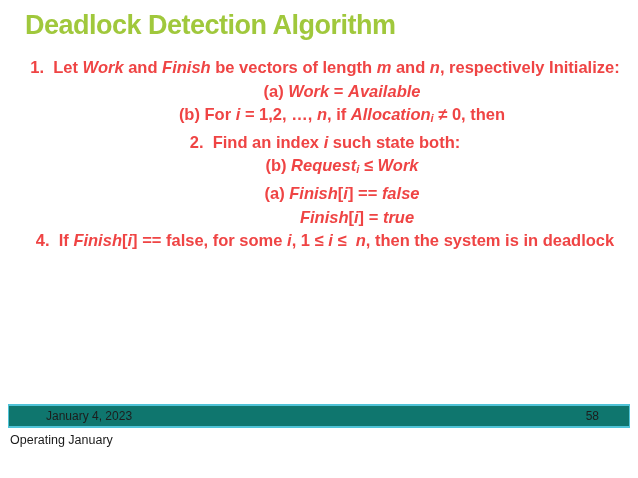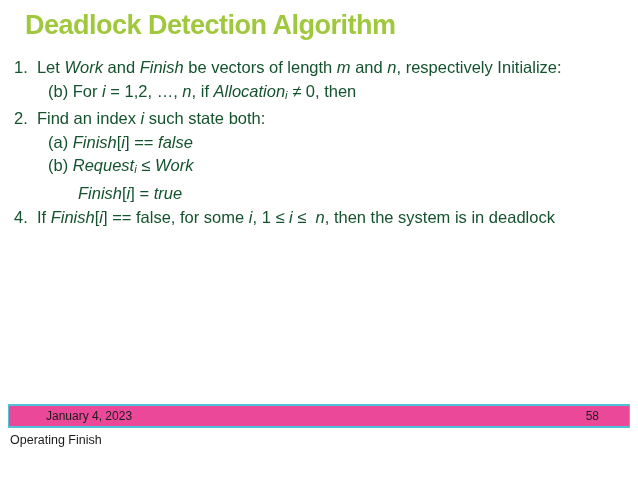--- a/index.html
+++ b/index.html
@@ -2,66 +2,67 @@
 <html><head>
 <meta charset="utf-8">
 <style>
   * { margin:0; padding:0; box-sizing:border-box; }
   html,body { background:#ffffff; }
   body {
     width:638px; height:478px; overflow:hidden;
     font-family:"Liberation Sans", sans-serif;
   }
   .slide {
-    position:relative; width:628px; height:478px; background:#ffffff; color:#161616;
+    position:relative; width:628px; height:478px; background:#ffffff; color:#161616;text-align:center;
   }
   .title {
     position:absolute; left:25px; top:10px;
     font-size:27px; font-weight:bold; letter-spacing:-0.5px;
     color:#A0C83C; white-space:nowrap;
   }
   .body {
     position:absolute; left:14px; top:56px; width:622px;
-    font-size:16.5px; line-height:23.6px; white-space:nowrap; color:#14532d;
+    font-size:16.5px; line-height:23.6px; white-space:nowrap; color:#ef4444;font-weight:bold;
   }
   .ln-item  { padding-left:0; }
   .ln-sub   { padding-left:34px; }
   .ln-cont  { padding-left:64px; }
   .ln-cont0 { padding-left:24px; }
   .seg-r    { font-style:normal; }
   .seg-i    { font-style:italic; }
   .seg-isub { font-style:italic; font-size:0.68em; vertical-align:-0.18em; }
   .footer-bar {
     position:absolute; left:8px; top:404px; width:622px; height:24px;
-    background:#ec4899;
+    background:#0f766e;
     border:1px solid #50C3D7; border-top-width:2px; border-bottom-width:2px;
     display:flex; align-items:center; justify-content:space-between;
     padding:0 30px 0 37px;
     font-size:12px; color:#1d1d1d;
   }
   .outside-label {
     position:absolute; left:10px; top:433px;
     font-size:12.5px; color:#1a1a1a;
   }
 </style>
 </head>
 <body>
 
 <div class="slide">
   <h1 class="title">Deadlock Detection Algorithm</h1>
 
   <div class="body" id="slide-body">
       <div class="ln-item"><span class="seg-r">1.&nbsp;&nbsp;Let </span><span class="seg-i">Work</span><span class="seg-r"> and </span><span class="seg-i">Finish</span><span class="seg-r"> be vectors of length </span><span class="seg-i">m</span><span class="seg-r"> and </span><span class="seg-i">n</span><span class="seg-r">, respectively Initialize:</span></div>
+      <div class="ln-sub"><span class="seg-r">(a) </span><span class="seg-i">Work</span><span class="seg-r"> = </span><span class="seg-i">Available</span></div>
       <div class="ln-sub"><span class="seg-r">(b) For </span><span class="seg-i">i</span><span class="seg-r"> = 1,2, …, </span><span class="seg-i">n</span><span class="seg-r">, if </span><span class="seg-i">Allocation</span><span class="seg-isub">i</span><span class="seg-r"> ≠ 0, then</span></div>
       <div class="ln-item"><span class="seg-r">2.&nbsp;&nbsp;Find an index </span><span class="seg-i">i</span><span class="seg-r"> such state both:</span></div>
+      <div class="ln-sub"><span class="seg-r">(b) </span><span class="seg-i">Request</span><span class="seg-isub">i</span><span class="seg-r"> ≤ </span><span class="seg-i">Work</span></div>
       <div class="ln-sub"><span class="seg-r">(a) </span><span class="seg-i">Finish</span><span class="seg-r">[</span><span class="seg-i">i</span><span class="seg-r">] == </span><span class="seg-i">false</span></div>
-      <div class="ln-sub"><span class="seg-r">(b) </span><span class="seg-i">Request</span><span class="seg-isub">i</span><span class="seg-r"> ≤ </span><span class="seg-i">Work</span></div>
       <div class="ln-cont"><span class="seg-i">Finish</span><span class="seg-r">[</span><span class="seg-i">i</span><span class="seg-r">] = </span><span class="seg-i">true</span></div>
       <div class="ln-item"><span class="seg-r">4.&nbsp;&nbsp;If </span><span class="seg-i">Finish</span><span class="seg-r">[</span><span class="seg-i">i</span><span class="seg-r">] == false, for some </span><span class="seg-i">i</span><span class="seg-r">, 1 ≤ </span><span class="seg-i">i</span><span class="seg-r"> ≤ &nbsp;</span><span class="seg-i">n</span><span class="seg-r">, then the system is in deadlock</span></div>
     </div>
 
   <div class="footer-bar">
     <span>January 4, 2023</span>
     <span>58</span>
   </div>
 
-  <div class="outside-label">Operating Finish</div>
+  <div class="outside-label">Operating January</div>
 </div>
 
 </body></html>

